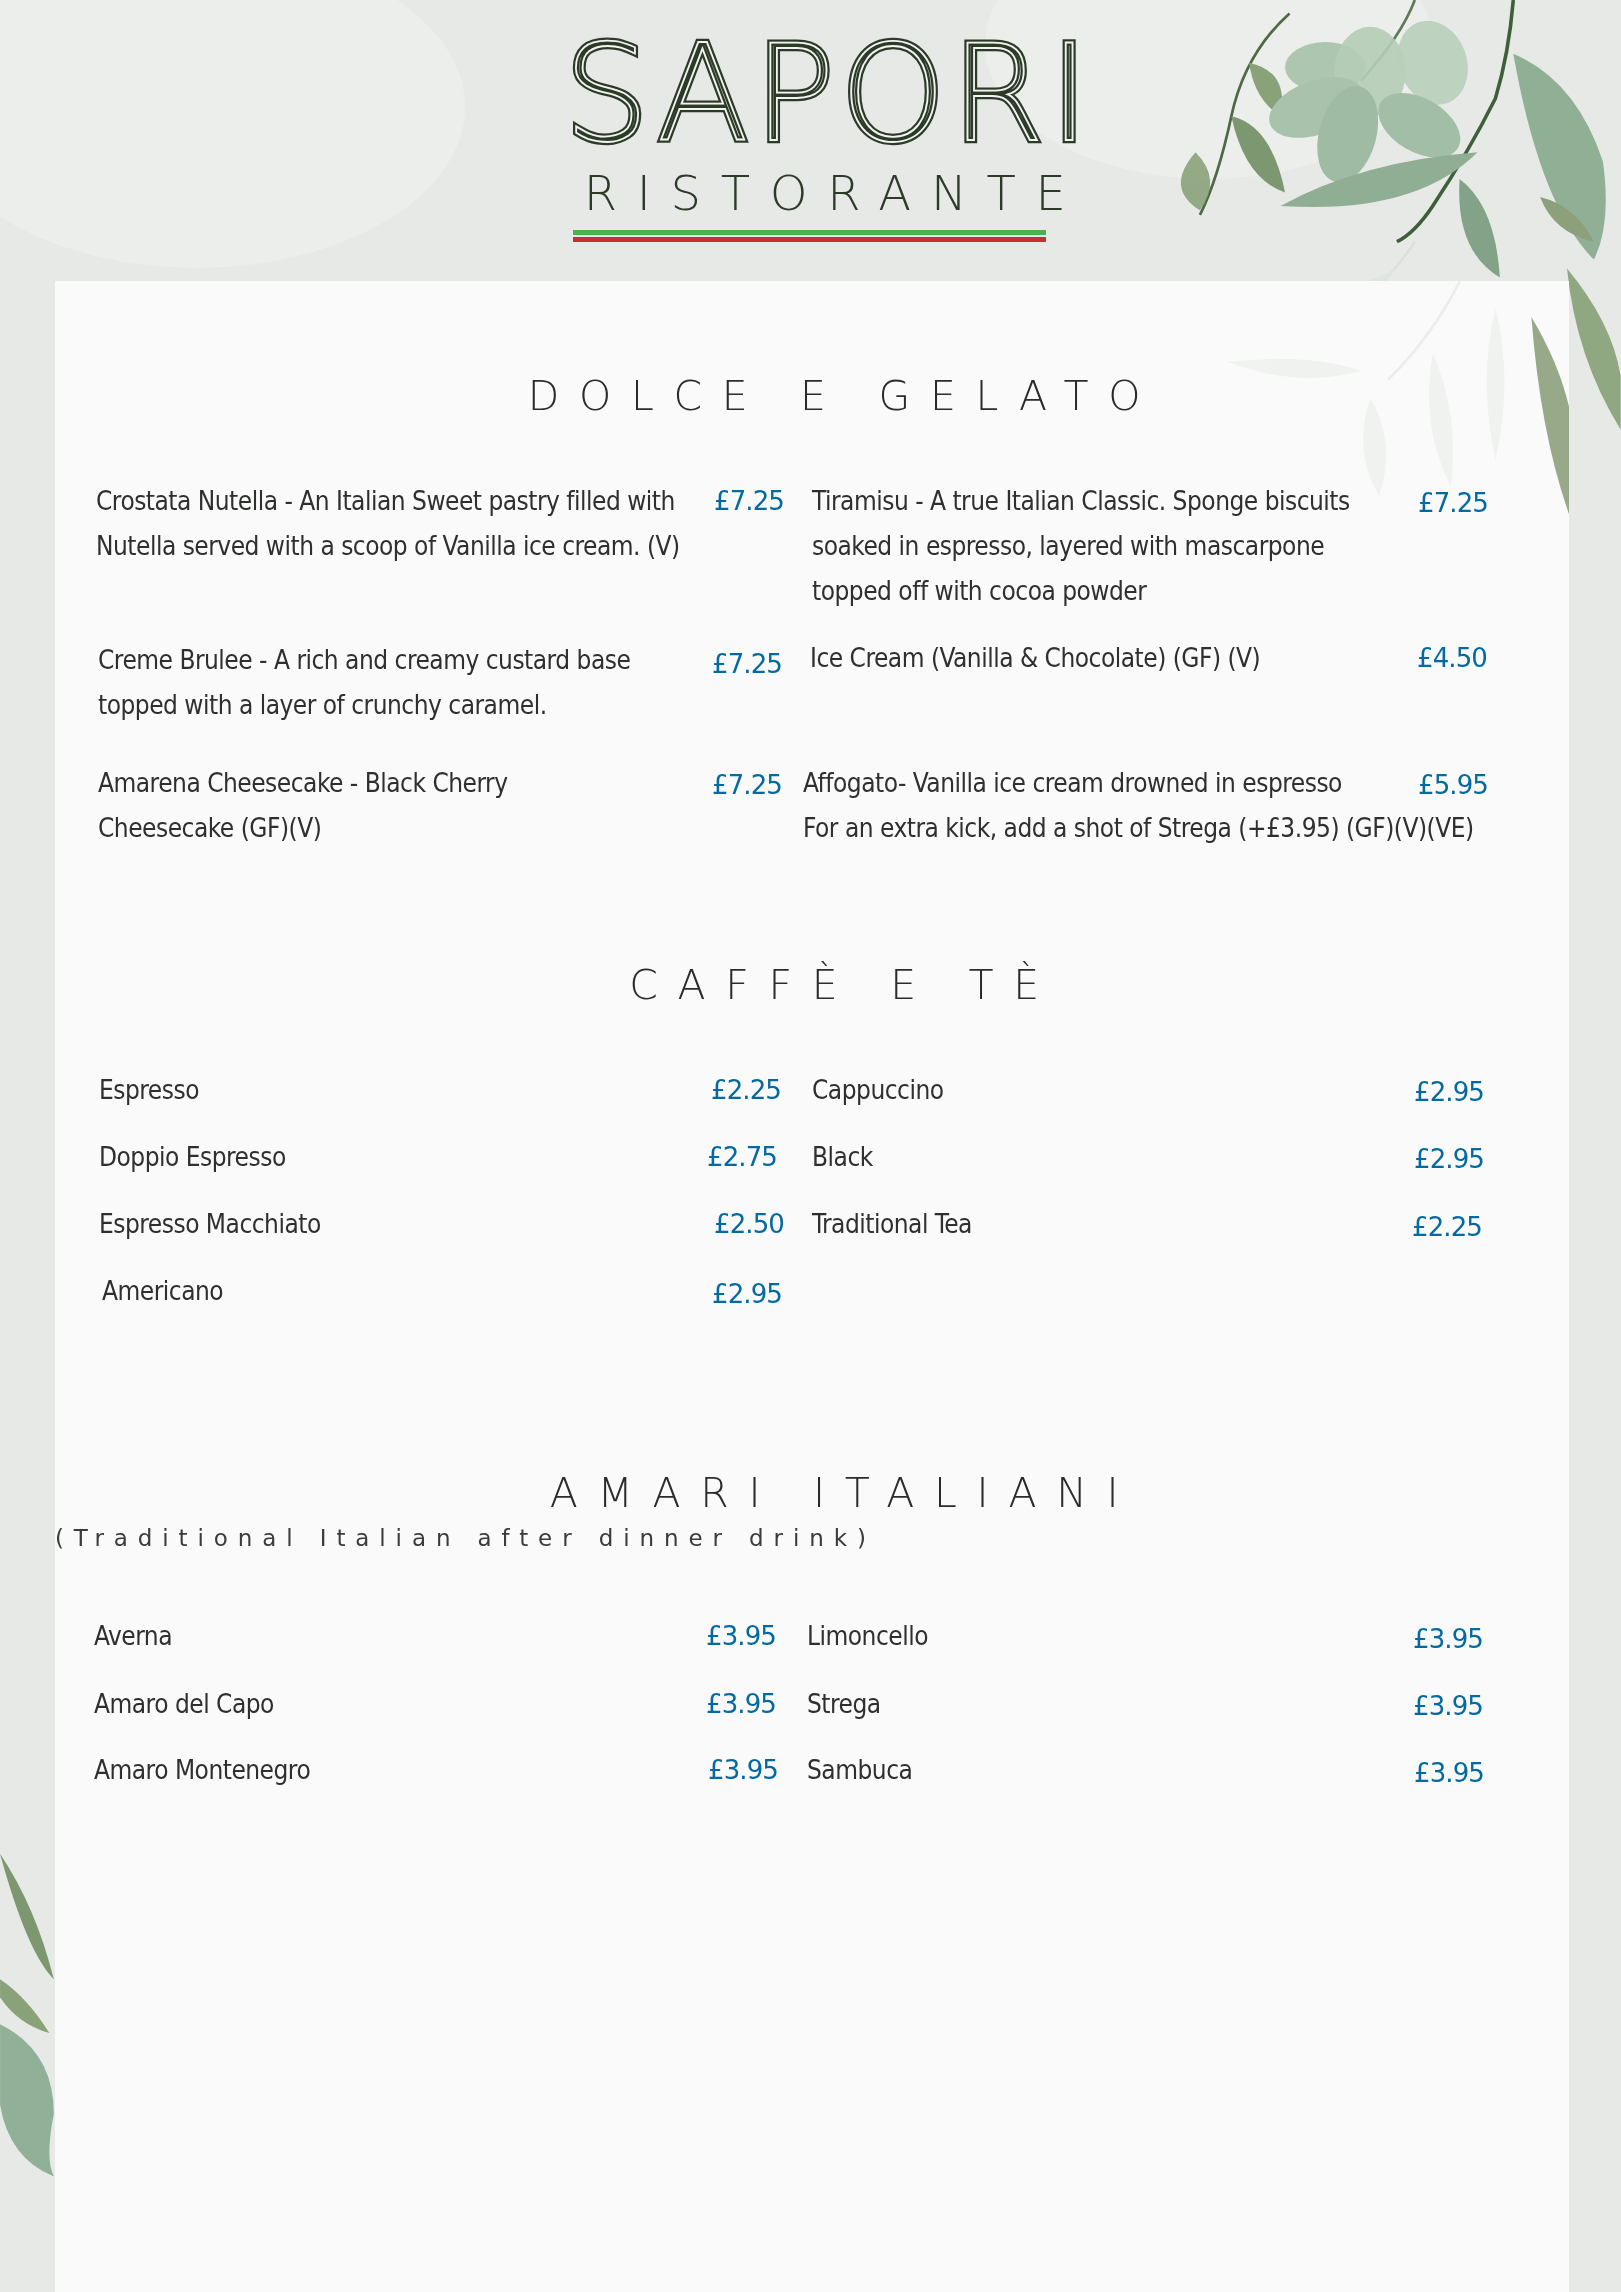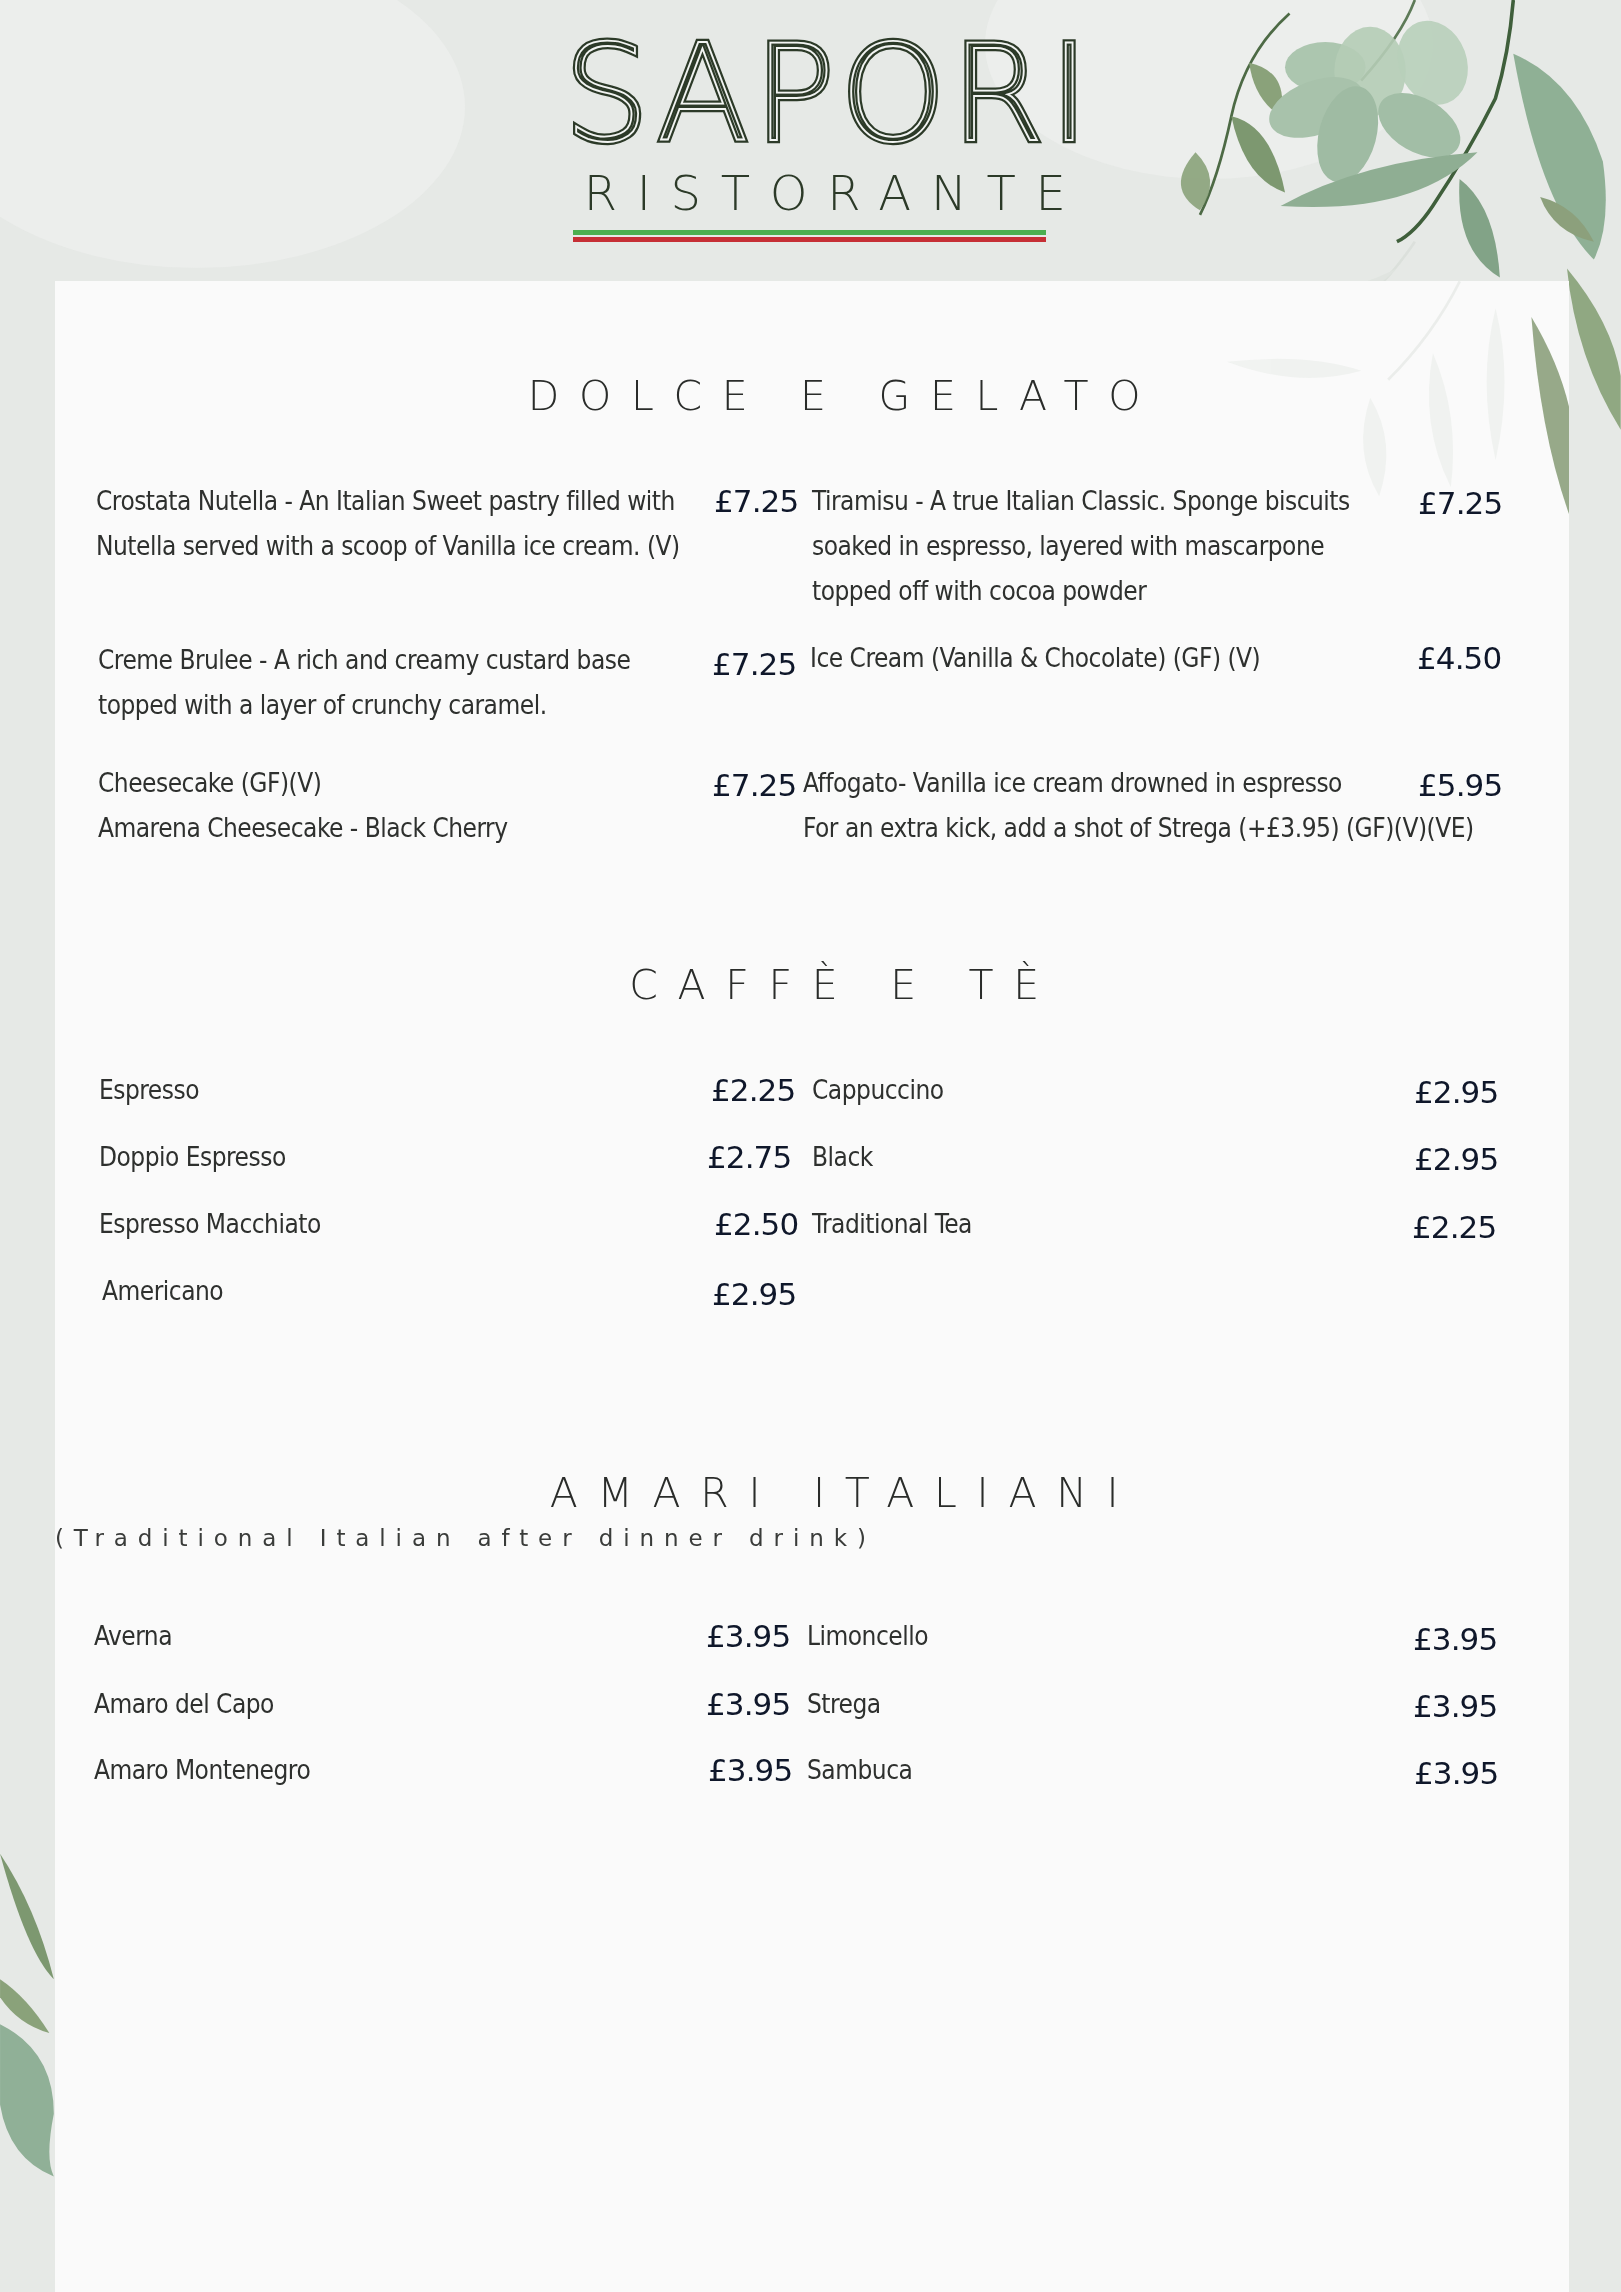--- a/index.html
+++ b/index.html
@@ -44,21 +44,21 @@
     .section-sub {
       position: absolute; left: 55px; width: 1514px; text-align: left;
       font-size: 23px; letter-spacing: 9.9px; color: #3a3c3a;
     }
     .item {
       position: absolute; font-family: "DejaVu Sans Condensed", "DejaVu Sans", sans-serif;
       font-size: 26px; line-height: 45px; color: #2e302e; font-weight: 300;
       letter-spacing: -0.5px;
     }
     .price {
-      position: absolute; font-size: 31px; line-height: 45px; color: #0f172a;
+      position: absolute; font-size: 26px; line-height: 45px; color: #0369a1;
       letter-spacing: -0.9px;
     }
     .leaf { position: absolute; }
   </style>
 </head>
 <body>
 
 <div class="bg-blob" style="left:-72px;top:-54px;width:537px;height:322px;"></div>
 <div class="bg-blob" style="left:985px;top:-90px;width:448px;height:269px;"></div>
 
@@ -150,22 +150,22 @@
   <div>topped with a layer of crunchy caramel.</div>
 </div>
 <div class="price" style="left:712px;top:642px;">£7.25</div>
 
 <div class="item" style="left:810px;top:636px;">
   <div>Ice Cream (Vanilla &amp; Chocolate) (GF) (V)</div>
 </div>
 <div class="price" style="left:1417px;top:636px;">£4.50</div>
 
 <div class="item" style="left:98px;top:761px;">
+  <div>Amarena Cheesecake - Black Cherry</div>
   <div>Cheesecake (GF)(V)</div>
-  <div>Amarena Cheesecake - Black Cherry</div>
 </div>
 <div class="price" style="left:712px;top:763px;">£7.25</div>
 
 <div class="item" style="left:803px;top:761px;">
   <div>Affogato- Vanilla ice cream drowned in espresso</div>
   <div>For an extra kick, add a shot of Strega (+£3.95) (GF)(V)(VE)</div>
 </div>
 <div class="price" style="left:1418px;top:763px;">£5.95</div>
 
 <div class="section-title" style="top:961px;">CAFFÈ E TÈ</div>

